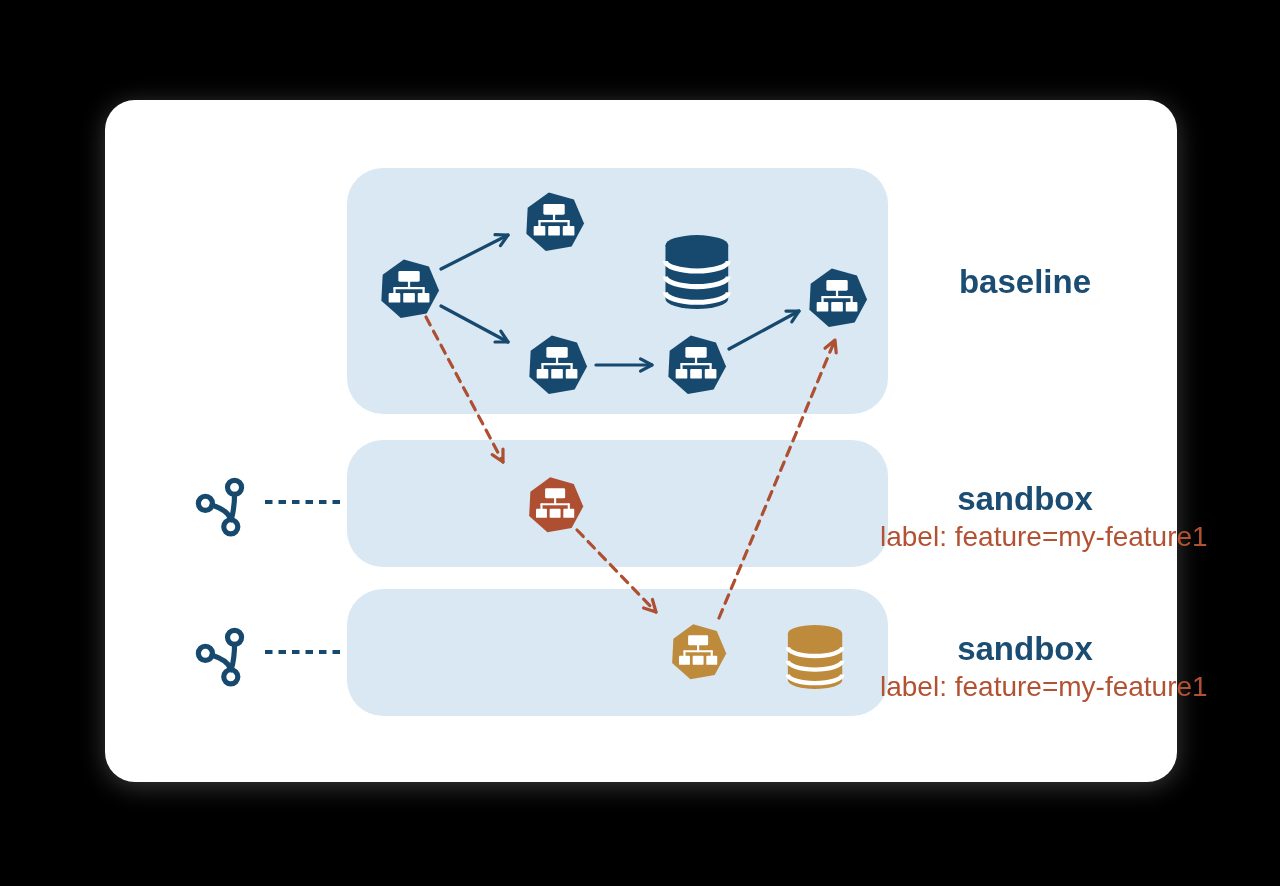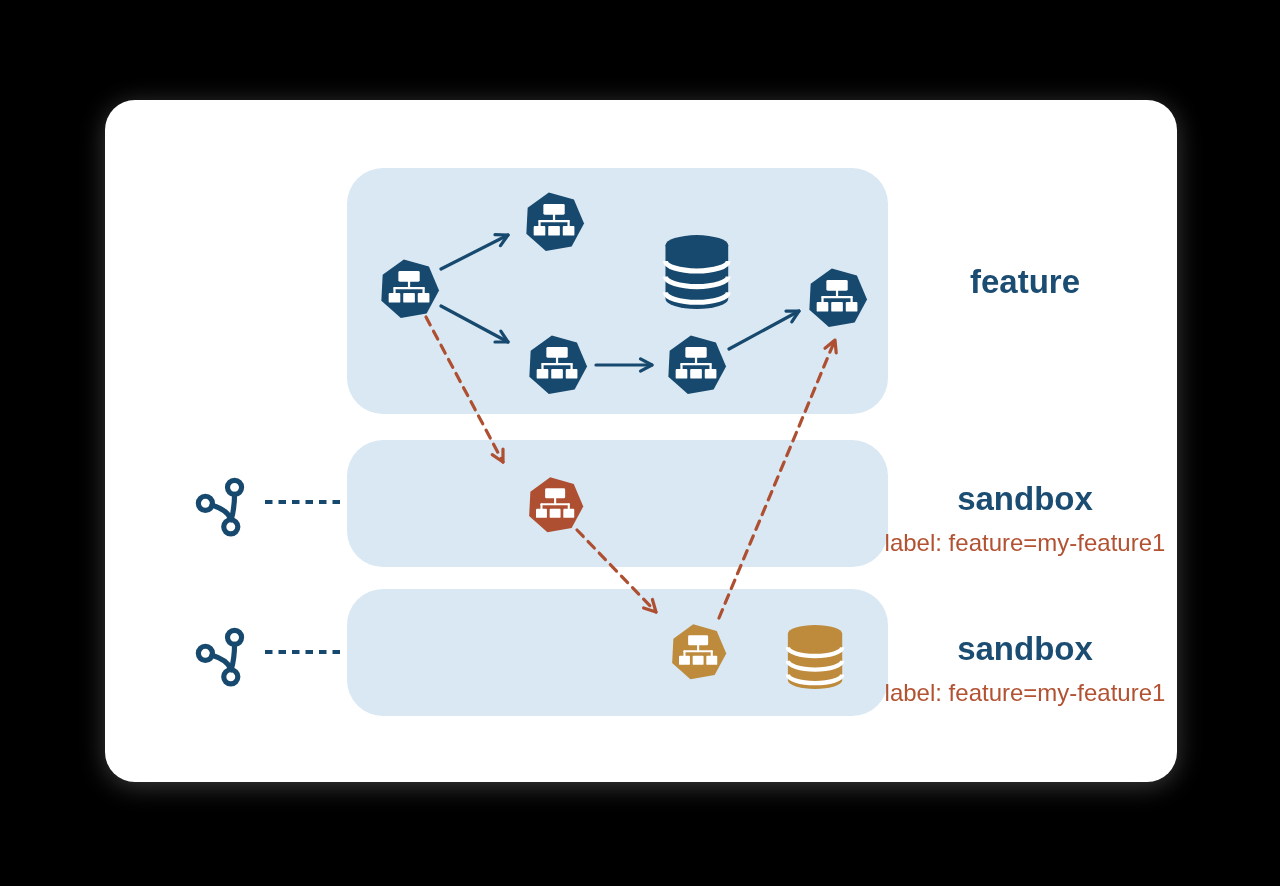--- a/index.html
+++ b/index.html
@@ -23,21 +23,21 @@
     border-radius:36px; }
   .lane.baseline { top:168px; height:246px; }
   .lane.sandbox1 { top:440px; height:127px; }
   .lane.sandbox2 { top:589px; height:127px; }
   .overlay { position:absolute; left:0; top:0; width:1280px; height:886px; pointer-events:none; }
   .labelblock { position:absolute; width:290px; text-align:center; }
   .labelblock.lb-baseline { left:880px; top:264px; }
   .labelblock.lb-sandbox1 { left:880px; top:481px; }
   .labelblock.lb-sandbox2 { left:880px; top:631px; }
   .lane-title { font-size:33px; font-weight:600; color:var(--textNavy); line-height:1.1; }
-  .lane-sublabel { font-size:24px; font-weight:400; color:var(--labelRust); margin-top:12px; white-space:nowrap; }
+  .lane-sublabel { font-size:28px; font-weight:400; color:var(--labelRust); margin-top:4px; white-space:nowrap; }
   
   .fill-navy { fill:var(--navy); }
   .fill-rust { fill:var(--rust); }
   .fill-gold { fill:var(--gold); }
   .stroke-navy { stroke:var(--navy); fill:none; }
   .stroke-rust { stroke:var(--rust); fill:none; }
   .glyph-stroke { stroke:#ffffff; fill:none; }
   .glyph-fill { fill:#ffffff; }
   .sep-white { stroke:#ffffff; fill:none; }
 </style>
@@ -154,21 +154,21 @@
 
     <g class="fill-gold">
       <use href="#hepta-workload" transform="translate(669,623) scale(0.91)"></use>
     </g>
     <g class="fill-gold">
       <use href="#db-cylinder" transform="translate(784,624) scale(0.97)"></use>
     </g>
   </svg>
 
   <div class="labelblock lb-baseline">
-    <div class="lane-title">feature</div>
+    <div class="lane-title">baseline</div>
   </div>
   <div class="labelblock lb-sandbox1">
     <div class="lane-title">sandbox</div>
     <div class="lane-sublabel">label: feature=my-feature1</div>
   </div>
   <div class="labelblock lb-sandbox2">
     <div class="lane-title">sandbox</div>
     <div class="lane-sublabel">label: feature=my-feature1</div>
   </div>
 </div>

